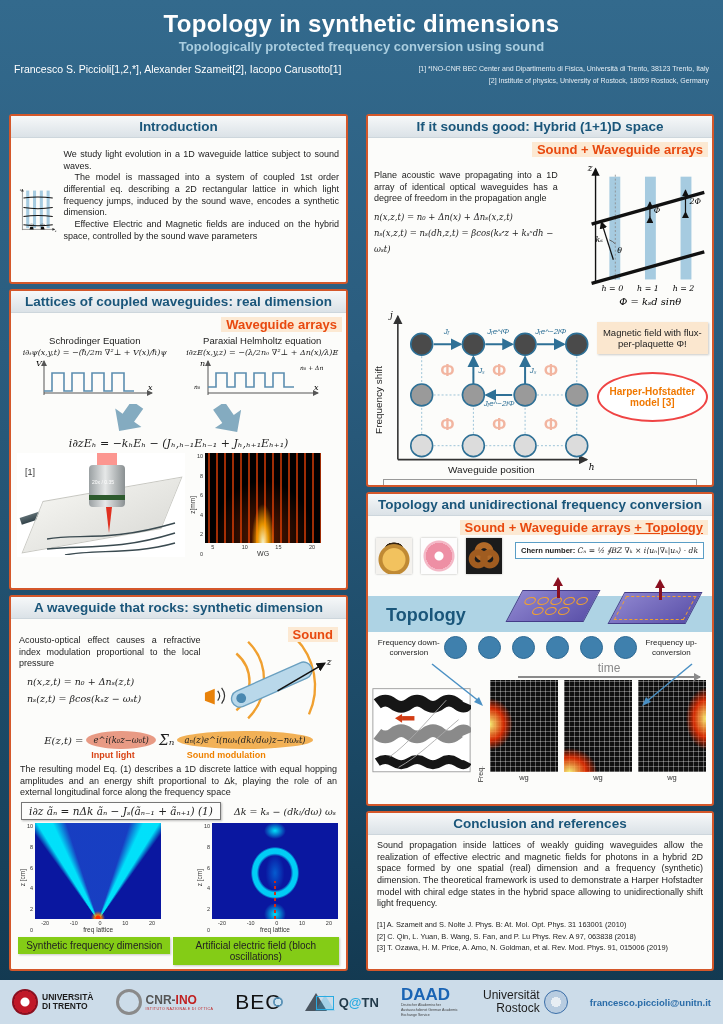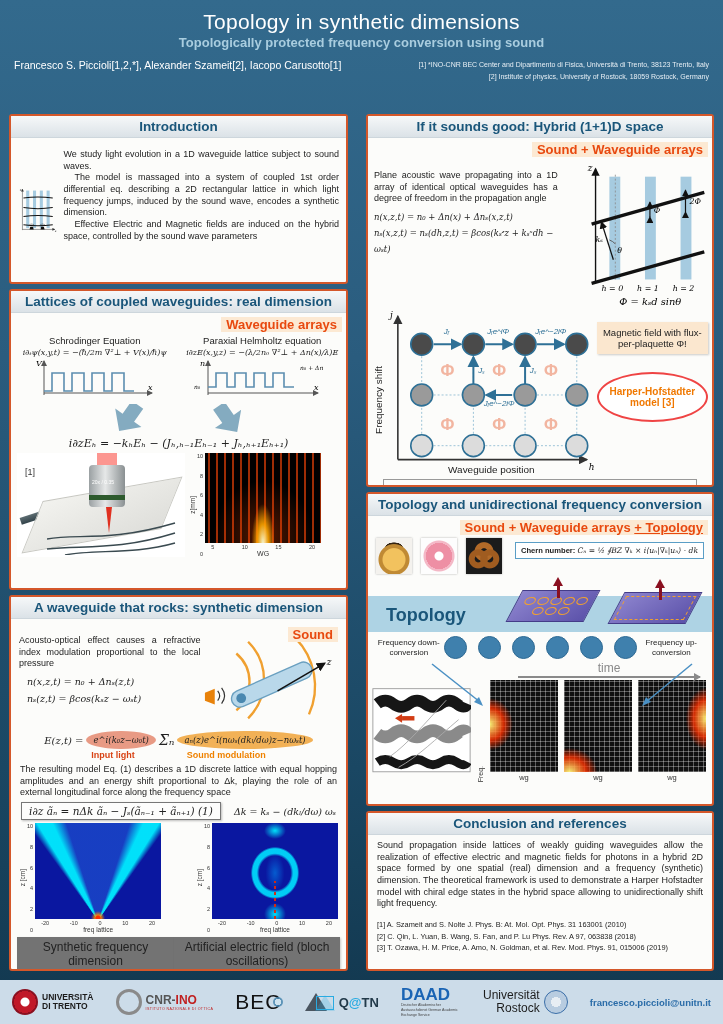--- a/index.html
+++ b/index.html
@@ -1,21 +1,21 @@
 <!DOCTYPE html>
 <html><head>
 <meta charset="utf-8">
 <style>
   html,body{margin:0;padding:0;background:#222;}
   .poster{position:relative;width:723px;height:1024px;overflow:hidden;
     background:linear-gradient(180deg,#336a8d 0%,#2a5c7e 35%,#1a4763 75%,#12374e 100%);
     font-family:"Liberation Sans",sans-serif;color:#222;}
   
   .hdr{text-align:center;padding-top:10px;color:#fff;}
-  .hdr-title{font-size:21px;font-weight:normal;letter-spacing:.3px;}
+  .hdr-title{font-size:24px;font-weight:bold;letter-spacing:.3px;}
   .hdr-sub{font-size:13px;font-weight:bold;color:#a9cddf;margin-top:1px;}
   .hdr-row{display:flex;justify-content:space-between;align-items:flex-start;padding:9px 14px 0;}
   .authors{font-size:10.5px;color:#fff;}
   .affils{font-size:7px;color:#e6eef4;text-align:right;line-height:1.7;}
   
   .cols{position:absolute;top:114px;left:9px;width:705px;display:flex;gap:18px;}
   .col{width:348px;display:flex;flex-direction:column;gap:5px;}
   .panel{background:#fcfcfa;border:2px solid #d4572a;border-radius:3px;position:relative;overflow:hidden;}
   .phead{background:linear-gradient(180deg,#f6f8f9,#dbe2e7);color:#1a567a;font-weight:bold;
     font-size:13.5px;text-align:center;padding:3px 0;border-bottom:1px solid #cdd6dc;}
@@ -80,21 +80,21 @@
       radial-gradient(circle at 50% 99%,#ff2e00 0 2px,rgba(255,140,0,.9) 3px,transparent 7px),
       conic-gradient(from 322deg at 50% 102%,transparent 0deg 2deg,rgba(0,235,255,.95) 6deg 13deg,rgba(40,110,235,.45) 20deg 56deg,rgba(0,235,255,.95) 63deg 70deg,transparent 74deg 360deg);}
   .bloch{position:absolute;inset:0;background:
       radial-gradient(ellipse 24% 34% at 50% 52%,transparent 0 52%,rgba(0,225,255,.9) 60% 74%,transparent 80%),
       radial-gradient(ellipse 12% 16% at 50% 95%,rgba(0,235,255,.95),transparent 72%),
       radial-gradient(ellipse 12% 12% at 50% 8%,rgba(0,235,255,.95),transparent 72%),
       radial-gradient(ellipse 10% 26% at 50% 52%,rgba(0,160,255,.5),transparent 75%);}
   .redline{position:absolute;left:50%;bottom:0;width:2px;height:40%;margin-left:-1px;
       background:repeating-linear-gradient(0deg,rgba(220,40,10,.95) 0 3px,transparent 3px 6px);}
   .captions{display:flex;justify-content:space-around;align-items:flex-start;padding:4px 6px 0;}
-  .capbox{background:#737373;box-shadow:1px 1px 2px rgba(0,0,0,.2);padding:3px 8px;font-size:12px;text-align:center;max-width:150px;}
+  .capbox{background:#84cc16;box-shadow:1px 1px 2px rgba(0,0,0,.2);padding:3px 8px;font-size:10px;text-align:center;max-width:150px;}
   
   .hyb-row{display:flex;padding:2px 6px 0;}
   .hyb-left{width:56%;}
   .hyb-eqs{font-size:8.5px;line-height:1.9;margin-top:4px;}
   .lat-row{display:flex;padding:0 4px;}
   .flux-box{background:#fbe7cf;font-size:9.5px;text-align:center;padding:5px 6px;margin-top:14px;box-shadow:1px 1px 2px rgba(0,0,0,.2);}
   .hh-ell{border:2px solid #ef4444;border-radius:50%;background:#fff;color:#f07800;font-weight:bold;
     font-size:10px;text-align:center;padding:12px 8px;margin-top:18px;}
   .eq2-box{border:1px solid #999;background:#fcfcfb;margin:3px auto 5px;width:86%;padding:3px 8px;
     font-size:10px;text-align:center;position:relative;line-height:1.5;}

